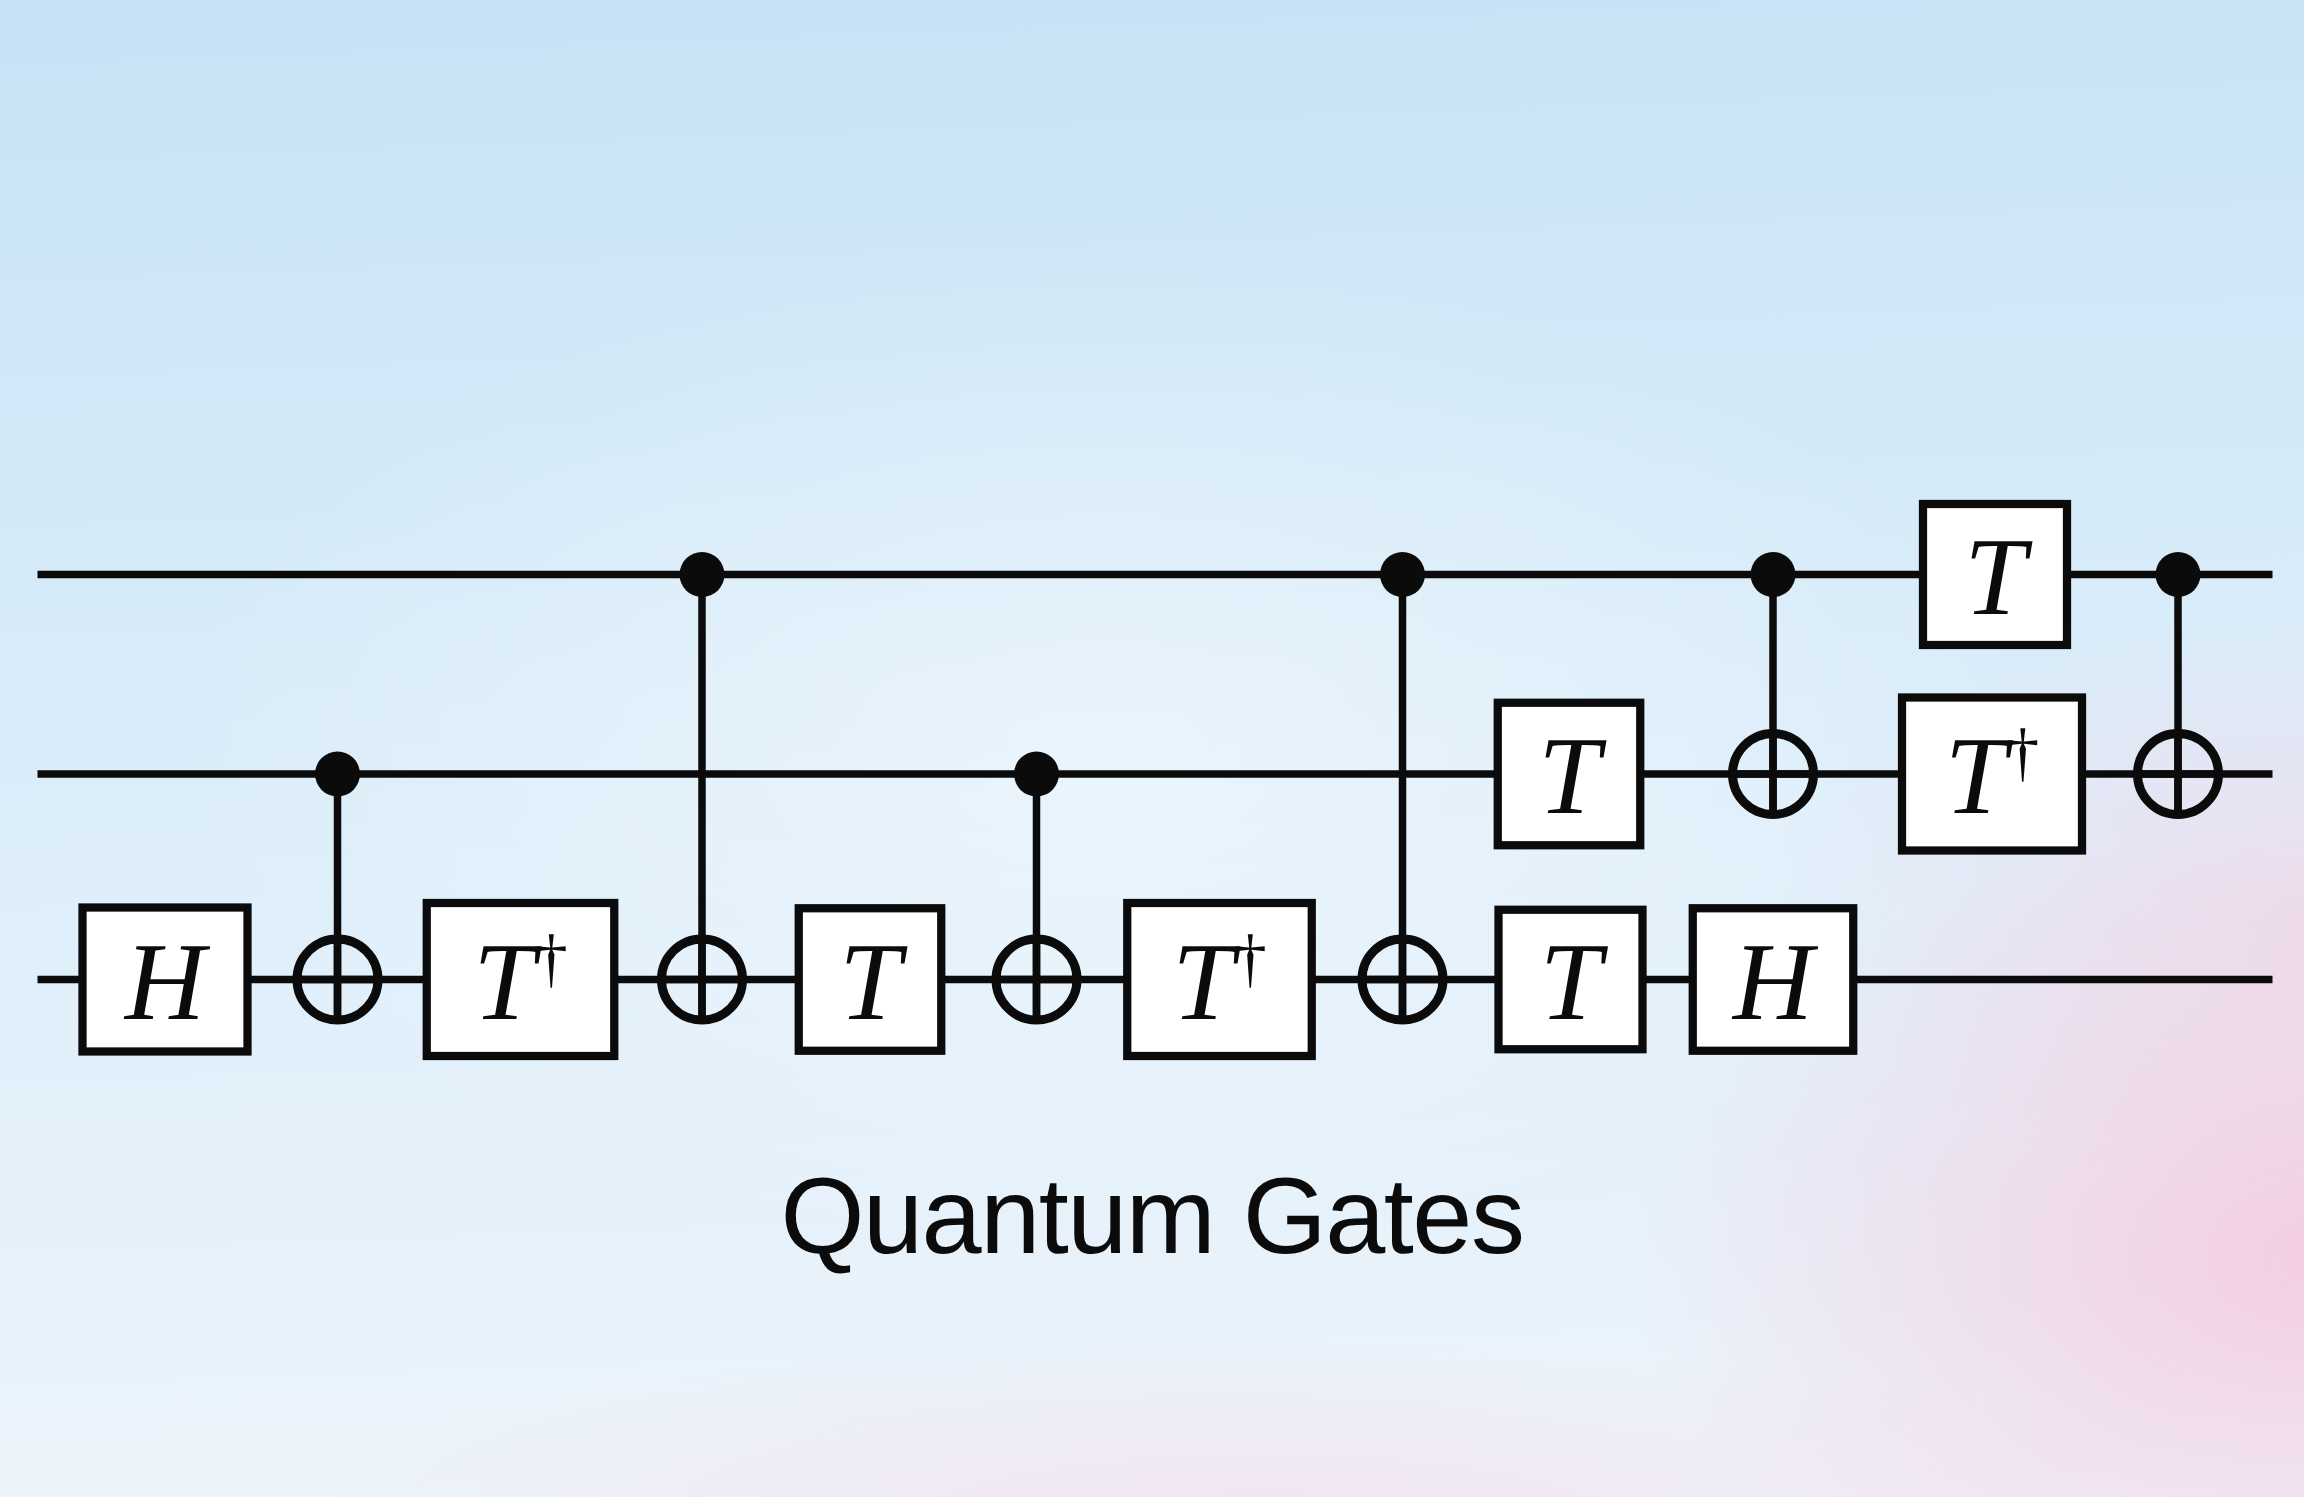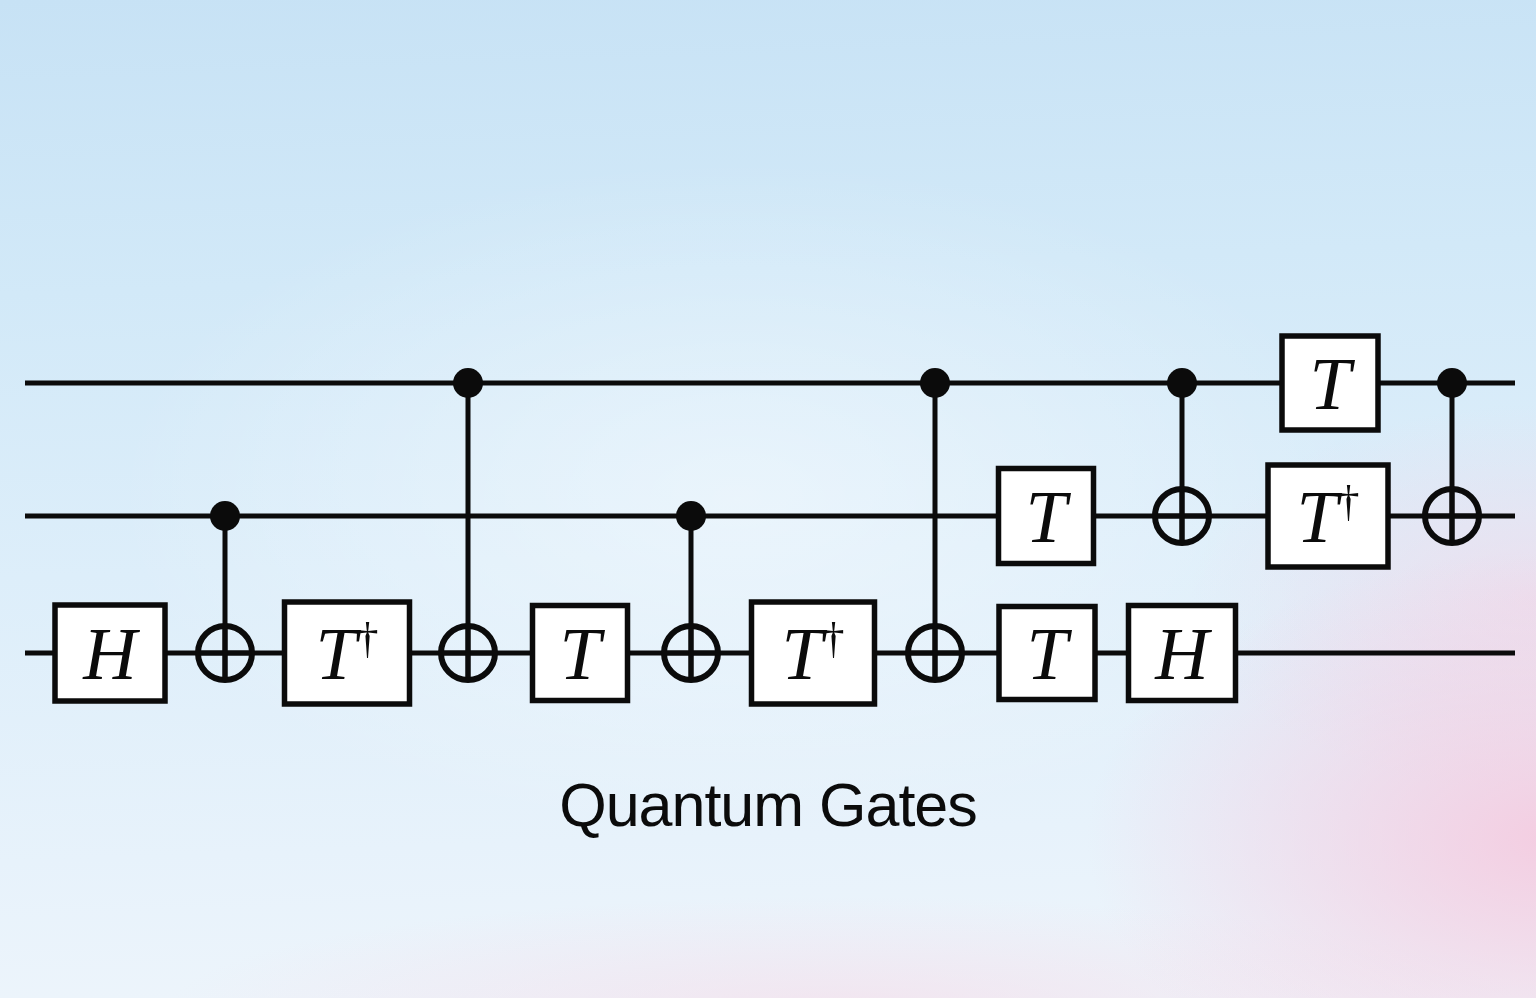--- a/index.html
+++ b/index.html
@@ -24,21 +24,21 @@
     position: absolute;
     inset: 0;
   }
   svg { display: block; }
   .title {
     position: absolute;
     top: 772px;
     left: 0;
     width: 100%;
     text-align: center;
-    font-size: 61px;
+    font-size: 72px;
     font-weight: 400;
     letter-spacing: -1px;
     color: #0b0b0b;
     line-height: 1.1;
     user-select: none;
   }
 </style>
 </head>
 <body>
 

